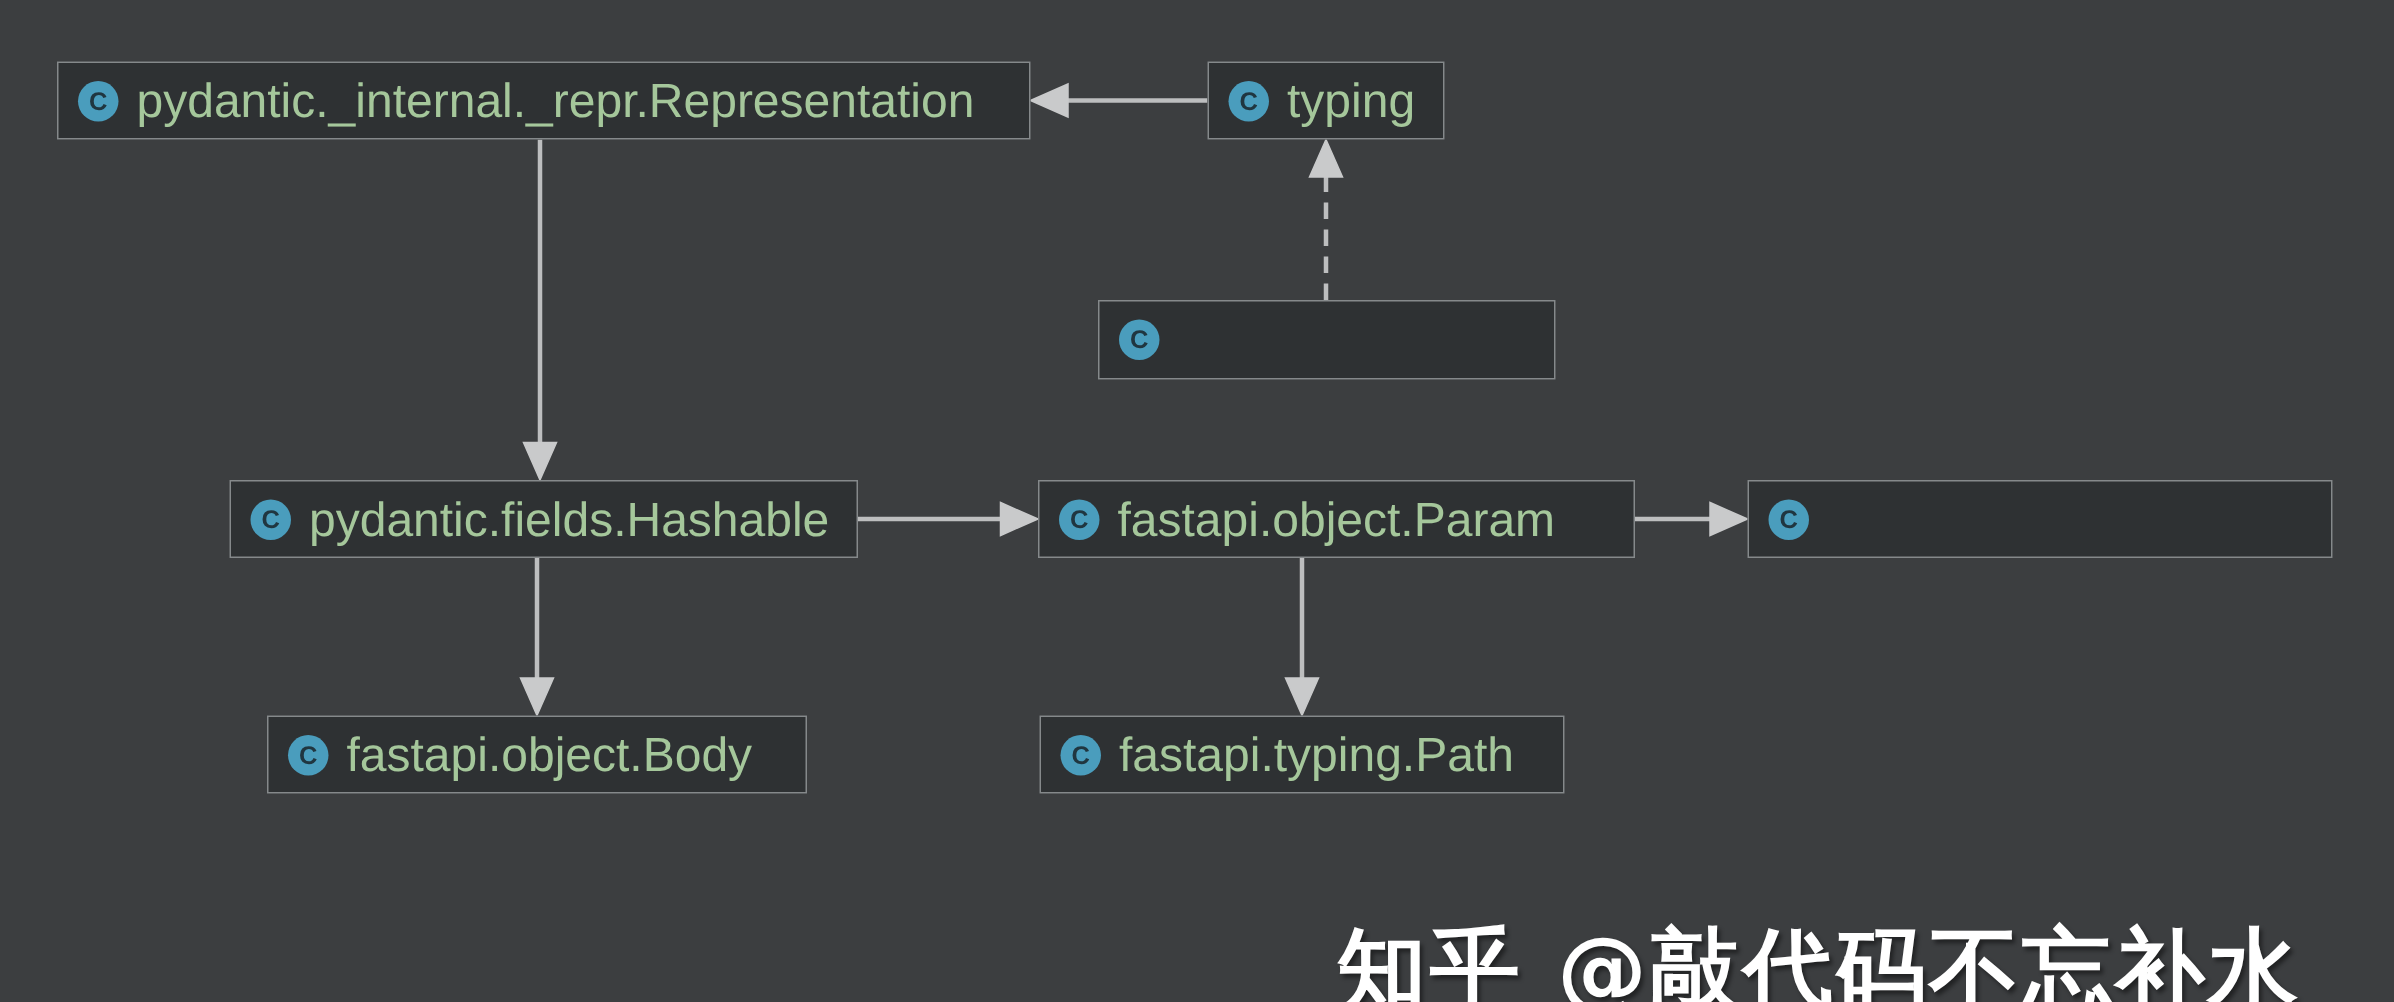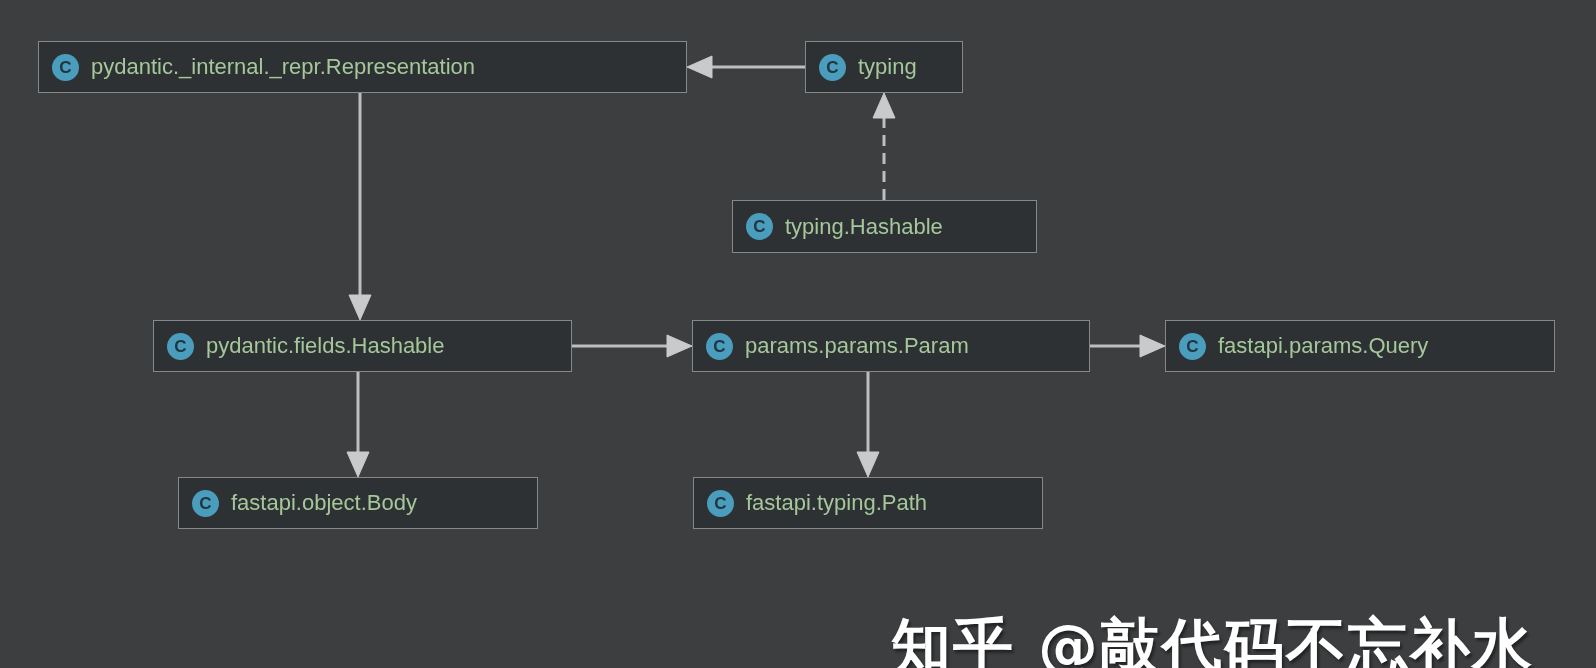--- a/index.html
+++ b/index.html
@@ -26,21 +26,21 @@
     position:absolute;
     display:flex; align-items:center;
     gap:12px; padding-left:13px;
     background:#2e3133;
     border:1.5px solid #85898b;
     box-sizing:border-box;
     cursor:pointer;
   }
   .node .label {
     color:#a5c79b;
-    font-size:22px;
+    font-size:32px;
     white-space:nowrap;
   }
   .cicon {
     flex:0 0 auto;
     width:27px; height:27px;
     border-radius:50%;
     background:#4a9dbd;
     color:#203640;
     font-size:17px; font-weight:600;
     display:flex; align-items:center; justify-content:center;
@@ -117,36 +117,34 @@
     <span class="label">pydantic._internal._repr.Representation</span>
   </div>
 
   <div class="node n-object">
     <span class="cicon">C</span>
     <span class="label">typing</span>
   </div>
 
   <div class="node n-hashable">
     <span class="cicon">C</span>
-    <span class="label">typing.Hashable</span>
   </div>
 
   <div class="node n-fieldinfo">
     <span class="cicon">C</span>
     <span class="label">pydantic.fields.Hashable</span>
   </div>
 
   <div class="node n-param">
     <span class="cicon">C</span>
-    <span class="label">params.params.Param</span>
+    <span class="label">fastapi.object.Param</span>
   </div>
 
   <div class="node n-query">
     <span class="cicon">C</span>
-    <span class="label">fastapi.params.Query</span>
   </div>
 
   <div class="node n-body">
     <span class="cicon">C</span>
     <span class="label">fastapi.object.Body</span>
   </div>
 
   <div class="node n-path">
     <span class="cicon">C</span>
     <span class="label">fastapi.typing.Path</span>

